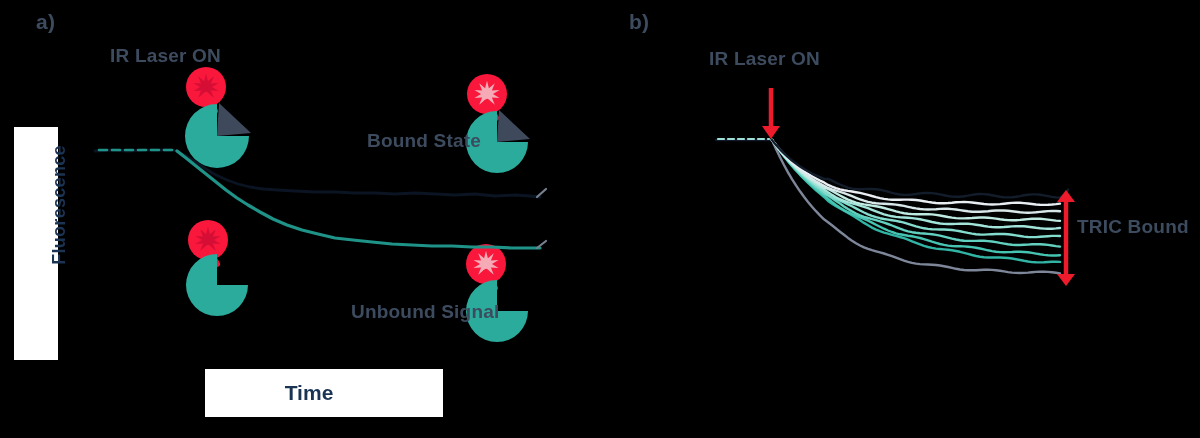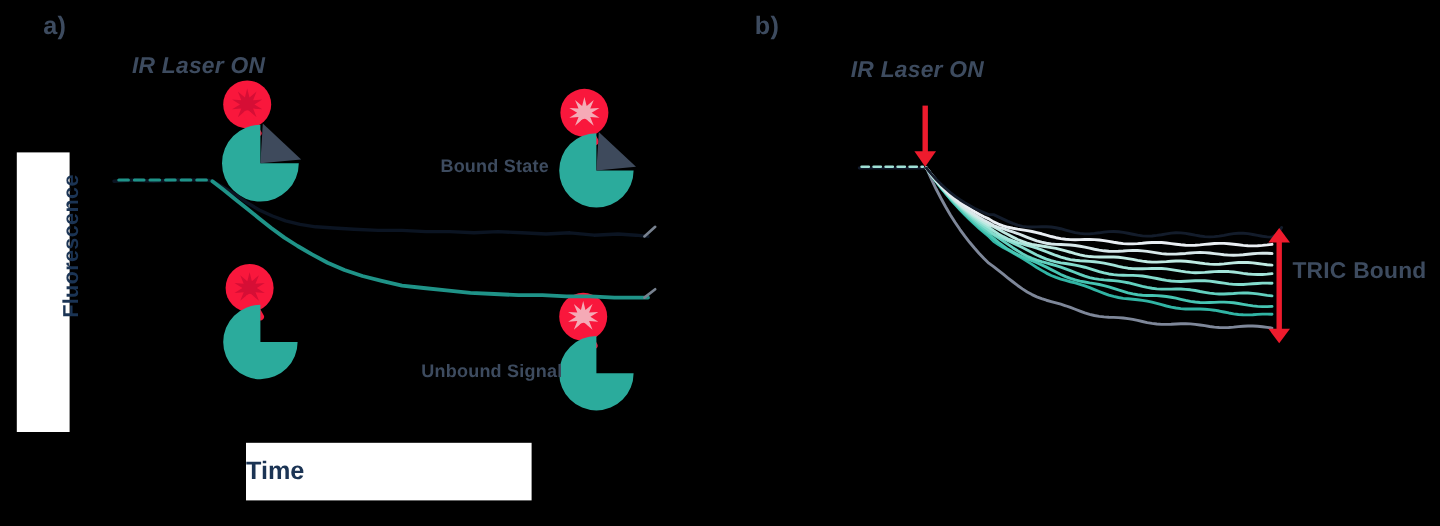--- a/index.html
+++ b/index.html
@@ -6,29 +6,29 @@
   .canvas{
     position:relative;width:1200px;height:438px;background:#000000;
     overflow:hidden;font-family:"Liberation Sans",sans-serif;
   }
   .canvas svg{position:absolute;left:0;top:0;}
   .lbl{
     position:absolute;font-weight:bold;color:#3d4b5f;
     letter-spacing:.2px;white-space:nowrap;
   }
   .panel-letter{font-size:21px;}
-  .laser-lbl{font-size:19px;font-style:italic;}
-  .state-lbl{font-size:15px;}
+  .laser-lbl{font-size:19px;}
+  .state-lbl{font-size:19px;}
   .tric-lbl{font-size:19px;}
   .whitebox{position:absolute;background:#ffffff;}
   .y-box{left:14px;top:127px;width:44px;height:233px;}
   .x-box{left:205px;top:369px;width:238px;height:48px;}
   .x-axis-text{
     position:absolute;left:205px;top:369px;width:238px;height:48px;
-    line-height:48px;padding-right:30px;box-sizing:border-box;
+    line-height:48px;text-align:center;padding-right:30px;box-sizing:border-box;
     font-weight:bold;font-size:21px;color:#1b3454;
   }
   .y-axis-text{
     position:absolute;left:-2px;top:195px;width:122px;height:20px;
     text-align:center;transform:rotate(-90deg);transform-origin:center;
     font-weight:bold;font-size:18px;color:#1b3454;letter-spacing:.3px;
   }
 </style>
 </head>
 <body>

